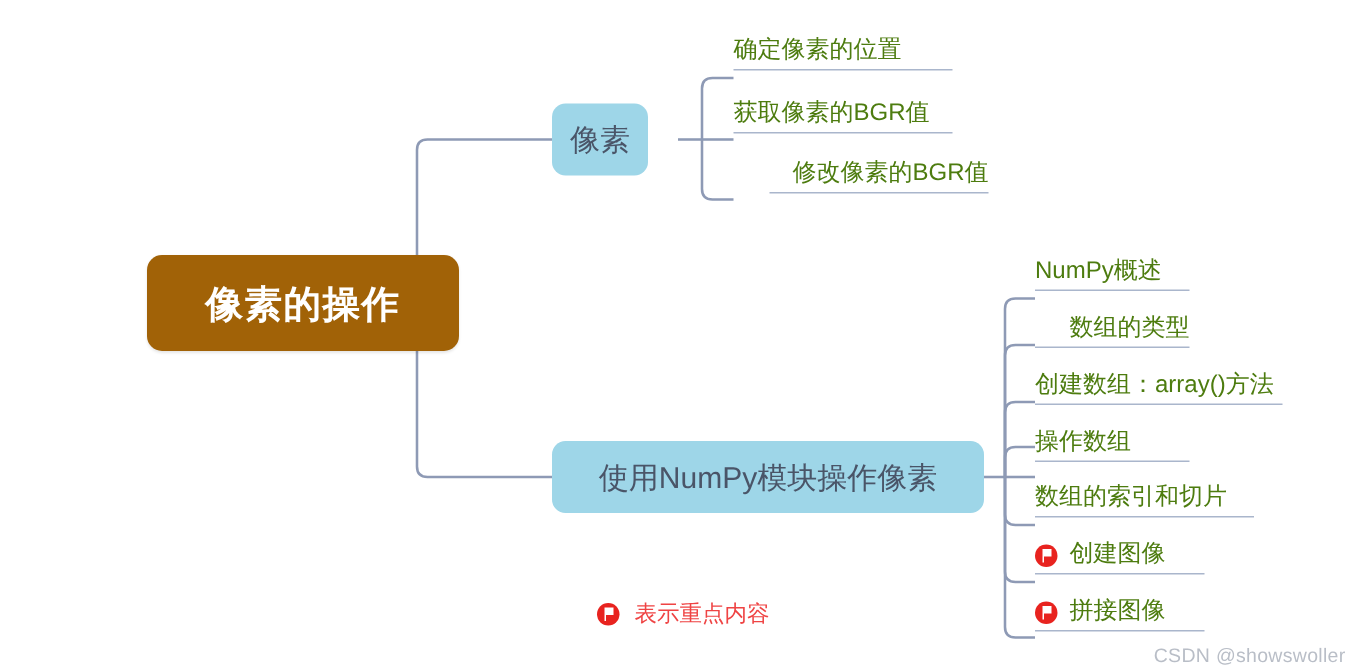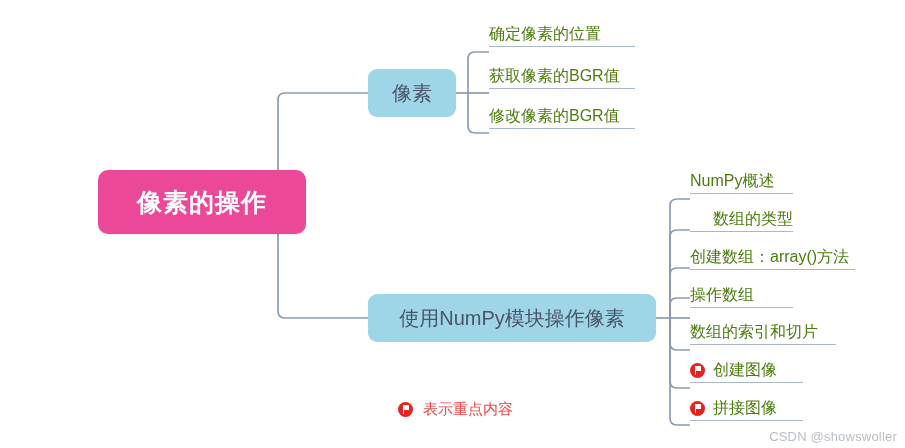--- a/index.html
+++ b/index.html
@@ -13,36 +13,36 @@
 
   
   .node {
     position:absolute;
     display:flex; align-items:center; justify-content:center;
     text-align:center;
     white-space:nowrap;
   }
   .node-root {
     left:98px; top:170px; width:208px; height:64px;
-    background:#ec4899;
+    background:#a16207;
     border-radius:10px;
     color:#ffffff;
     font-size:25px;
     font-weight:bold;
     letter-spacing:1px;
     box-shadow:0 1px 2px rgba(0,0,0,0.10);
   }
   .node-branch {
     background:#9ed6e8;
     border-radius:9px;
     color:#4a5568;
     font-size:20px;
     font-weight:normal;
   }
-  .node-pixel  { left:368px; top:69px;  width:88px;  height:48px; }
+  .node-pixel  { left:368px; top:69px;  width:64px;  height:48px; }
   .node-numpy  { left:368px; top:294px; width:288px; height:48px; }
 
   
   .leaf {
     position:absolute;
     display:flex; align-items:flex-end;
     color:#4d7c0f;
     font-size:16px;
     white-space:nowrap;
     padding-bottom:3px;
@@ -135,21 +135,21 @@
   <div class="node node-branch node-pixel">
     <span>像素</span>
   </div>
 
   <div class="leaf" style="left:489px; top:25px; width:146px;">
     <span class="leaf-text">确定像素的位置</span>
   </div>
   <div class="leaf" style="left:489px; top:67px; width:146px;">
     <span class="leaf-text">获取像素的BGR值</span>
   </div>
-  <div class="leaf" style="left:489px; top:107px; width:146px;">
+  <div class="leaf" style="left:513px; top:107px; width:146px;justify-content:flex-end;">
     <span class="leaf-text">修改像素的BGR值</span>
   </div>
 
   <div class="node node-branch node-numpy">
     <span>使用NumPy模块操作像素</span>
   </div>
 
   <div class="leaf" style="left:690px; top:172px; width:103px;">
     <span class="leaf-text">NumPy概述</span>
   </div>

